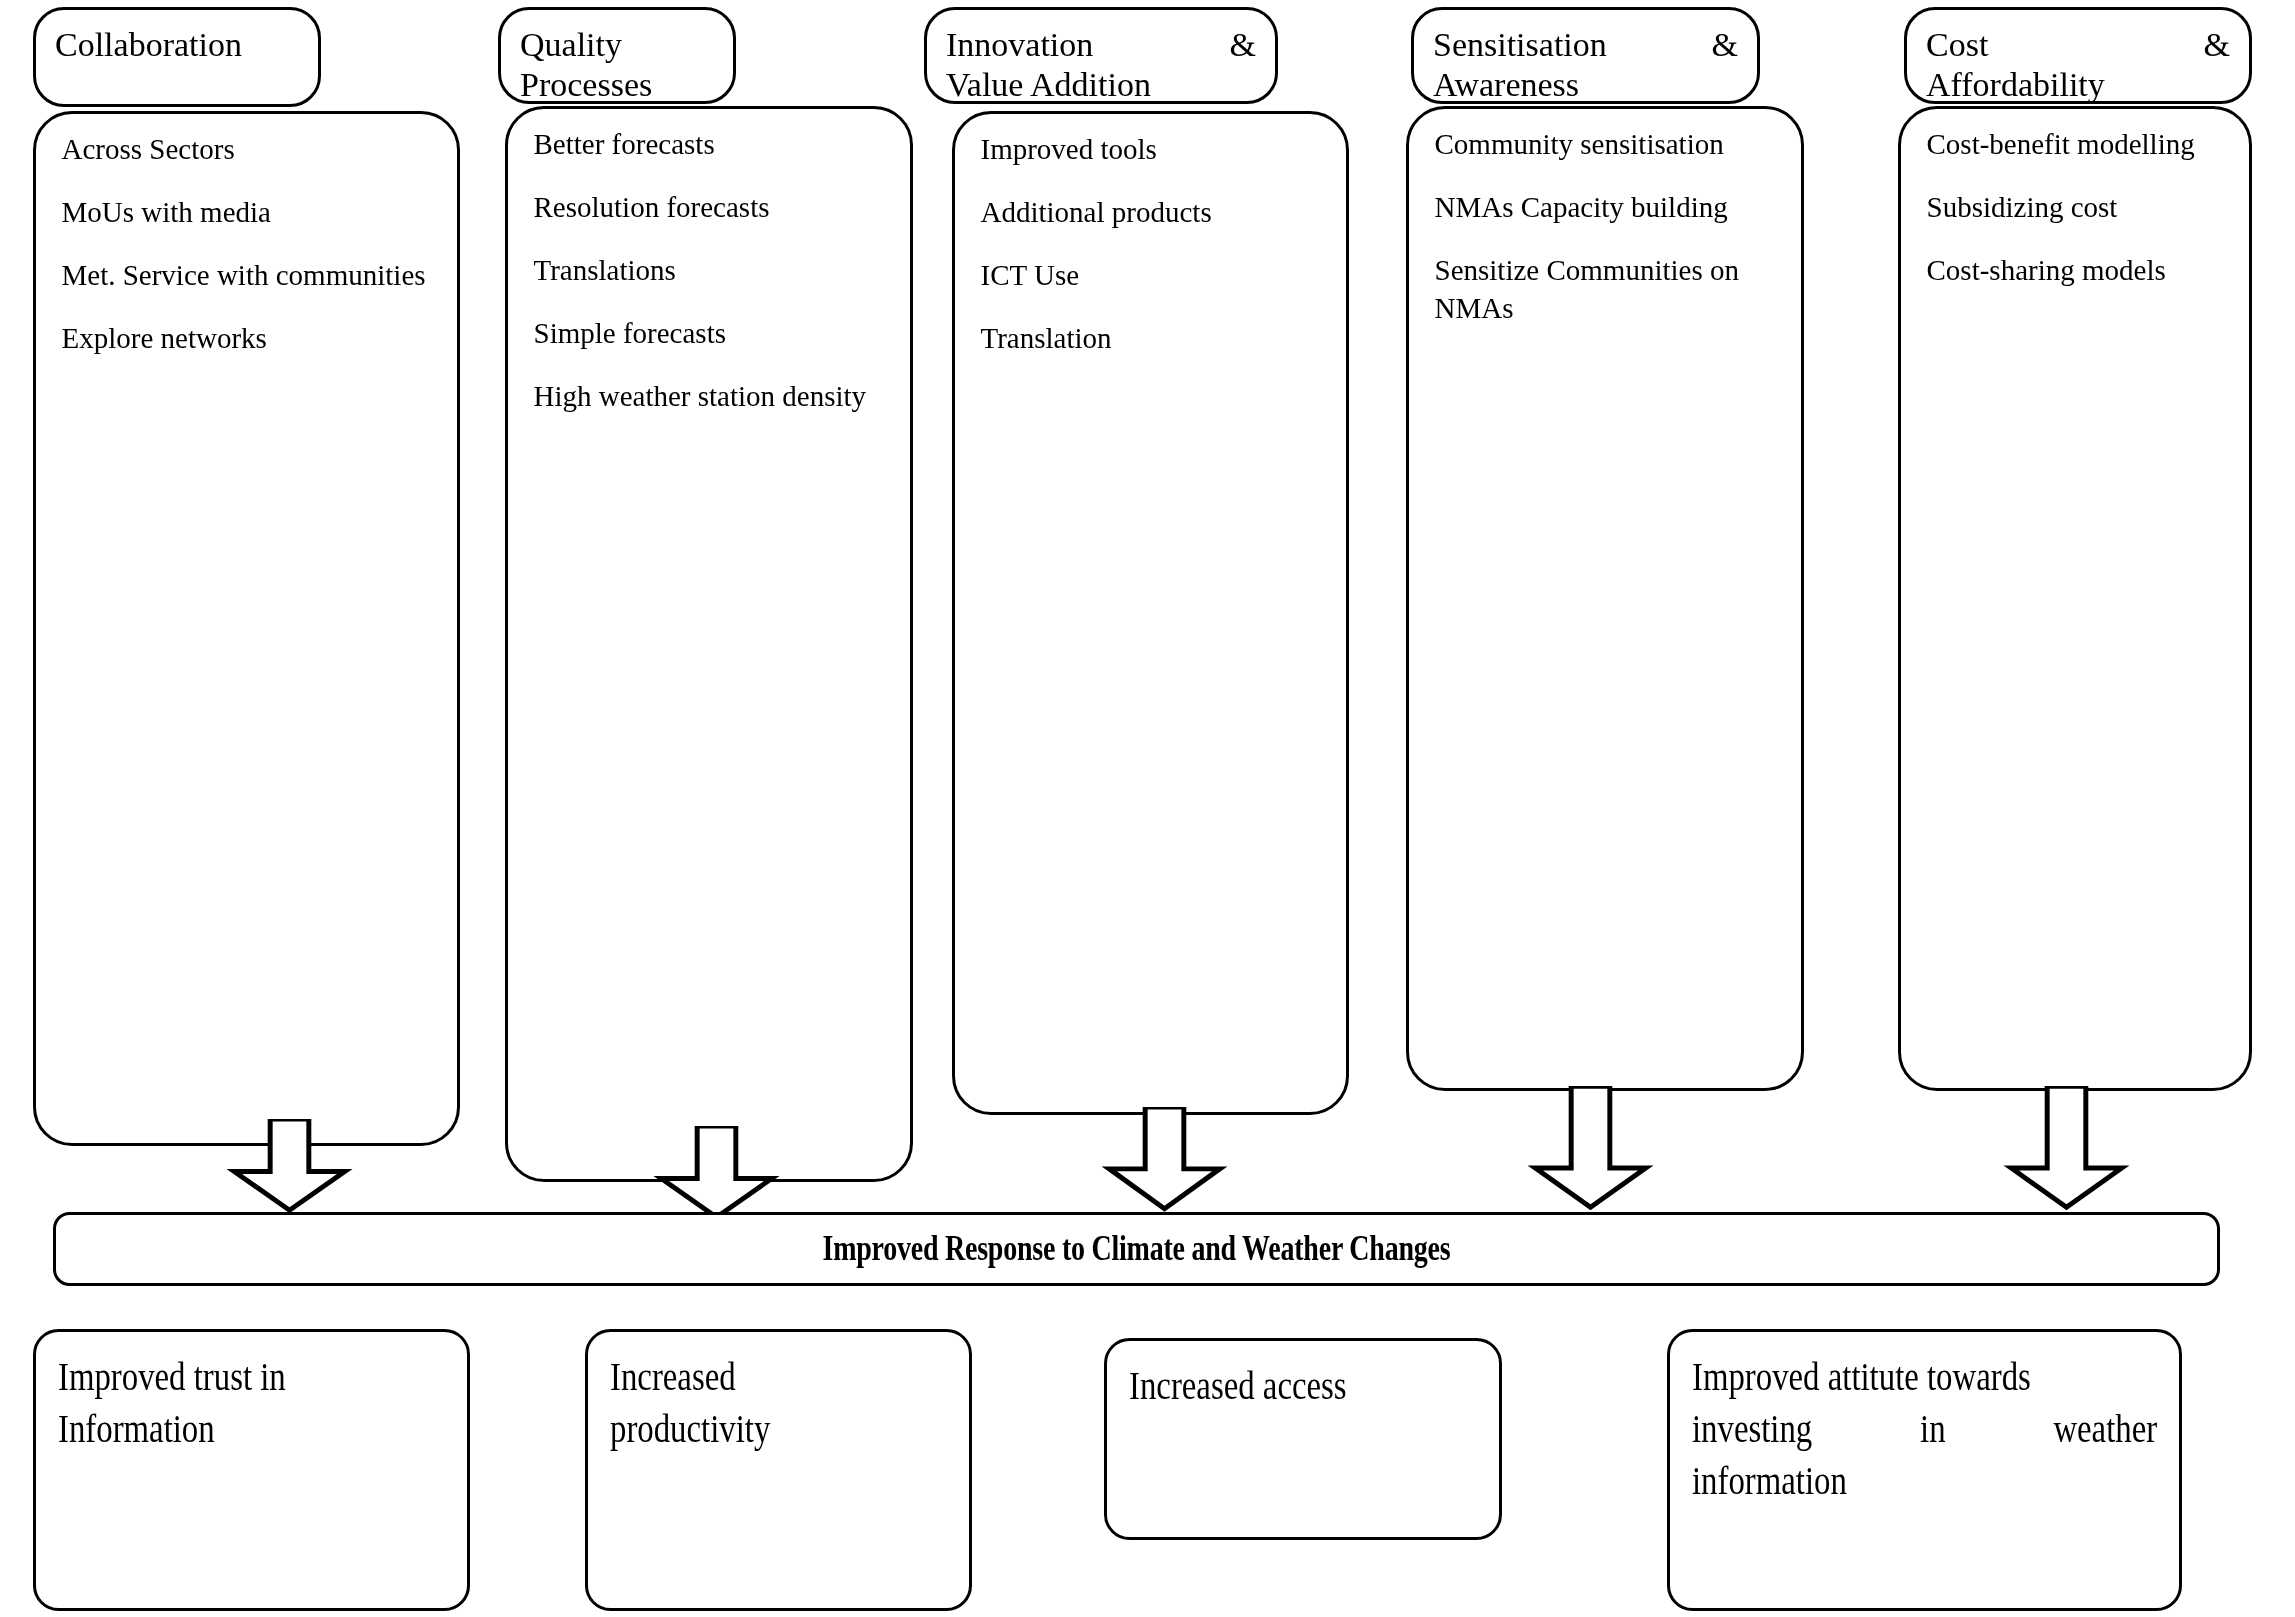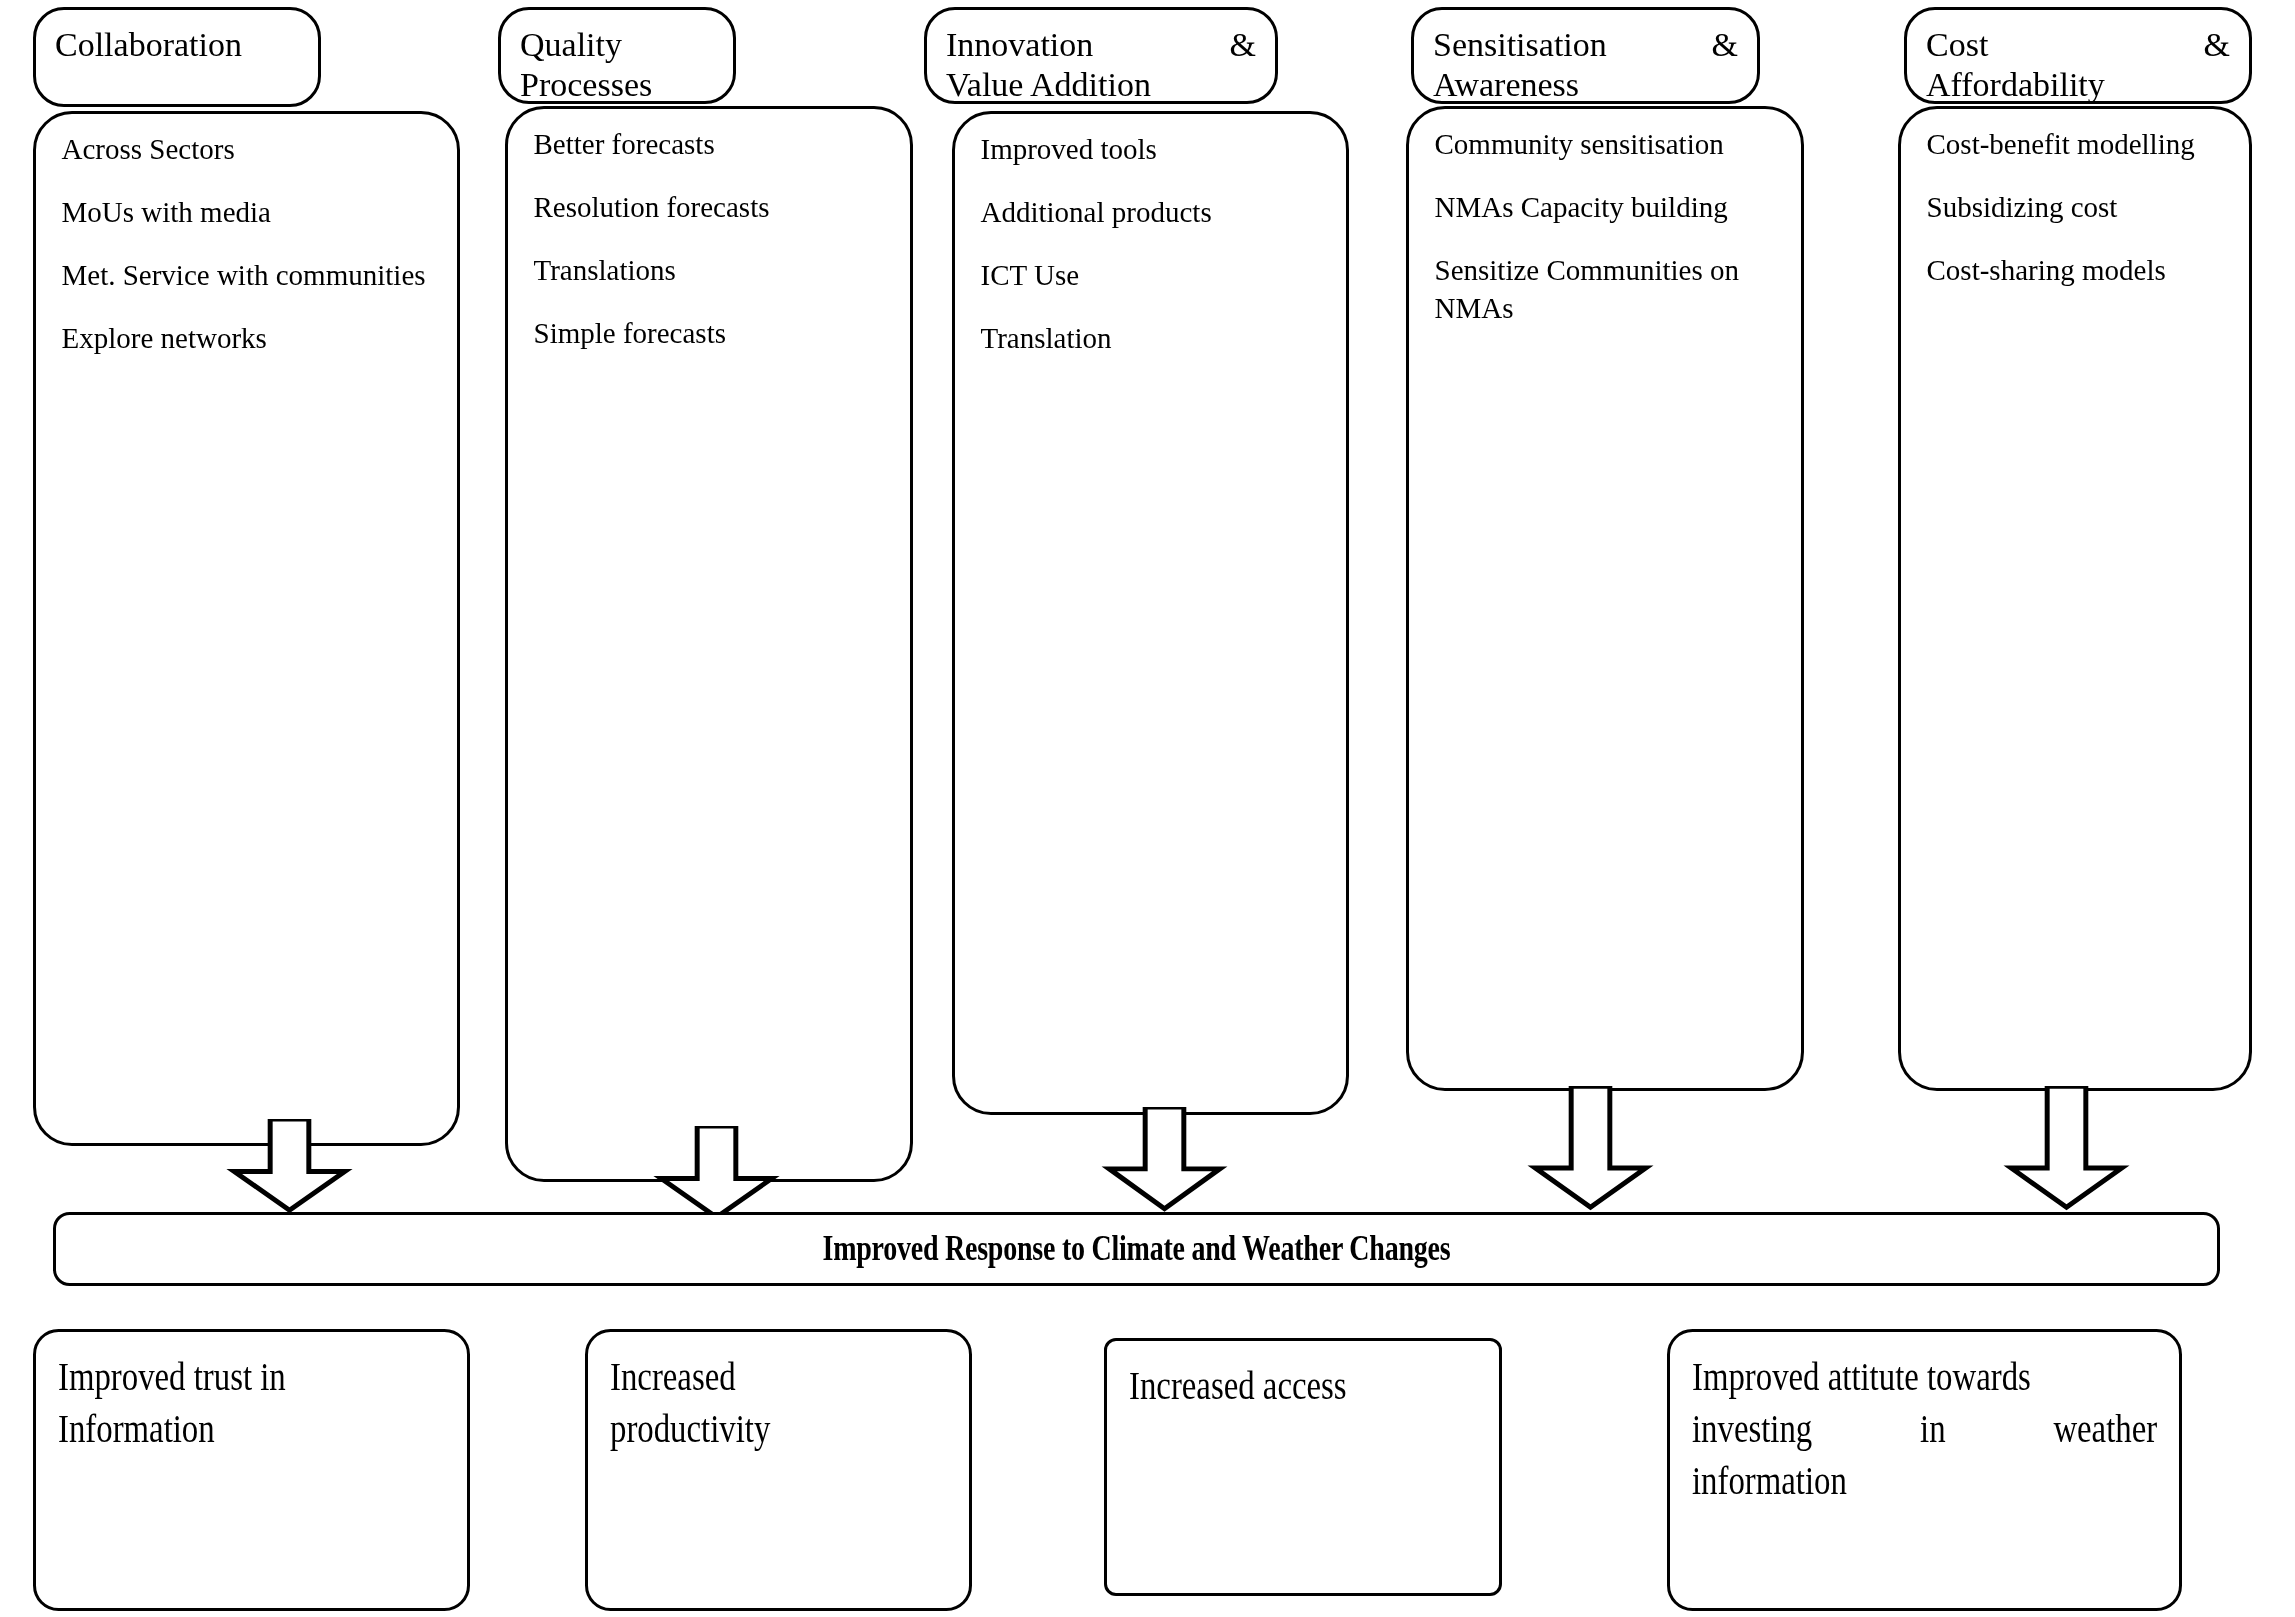--- a/index.html
+++ b/index.html
@@ -117,20 +117,21 @@
     <span class="it">MoUs with media</span>
     <span class="it">Met. Service with communities</span>
     <span class="it">Explore networks</span>
   </div>
 
   <div class="box detail" style="left:505px;top:106px;width:408px;height:1076px;">
     <span class="it">Better forecasts</span>
     <span class="it">Resolution forecasts</span>
     <span class="it">Translations</span>
     <span class="it">Simple forecasts</span>
+    <span class="it">High weather station density</span>
   </div>
 
   <div class="box detail" style="left:952px;top:111px;width:397px;height:1004px;">
     <span class="it">Improved tools</span>
     <span class="it">Additional products</span>
     <span class="it">ICT Use</span>
     <span class="it">Translation</span>
   </div>
 
   <div class="box detail" style="left:1406px;top:106px;width:398px;height:985px;">
@@ -176,21 +177,21 @@
     </span>
   </div>
 
   <div class="box outcome" style="left:585px;top:1329px;width:387px;height:282px;">
     <span class="inner">
       <span style="display:block">Increased</span>
       <span style="display:block">productivity</span>
     </span>
   </div>
 
-  <div class="box outcome" style="left:1104px;top:1338px;width:398px;height:258px;border-radius:12px;">
+  <div class="box outcome" style="left:1104px;top:1338px;width:398px;height:202px;">
     <span class="inner">
       <span style="display:block">Increased access</span>
     </span>
   </div>
 
   <div class="box outcome" style="left:1667px;top:1329px;width:515px;height:282px;">
     <span class="inner">
       <span style="display:block">Improved attitute towards</span>
       <span class="jline">
         <span>investing</span>

